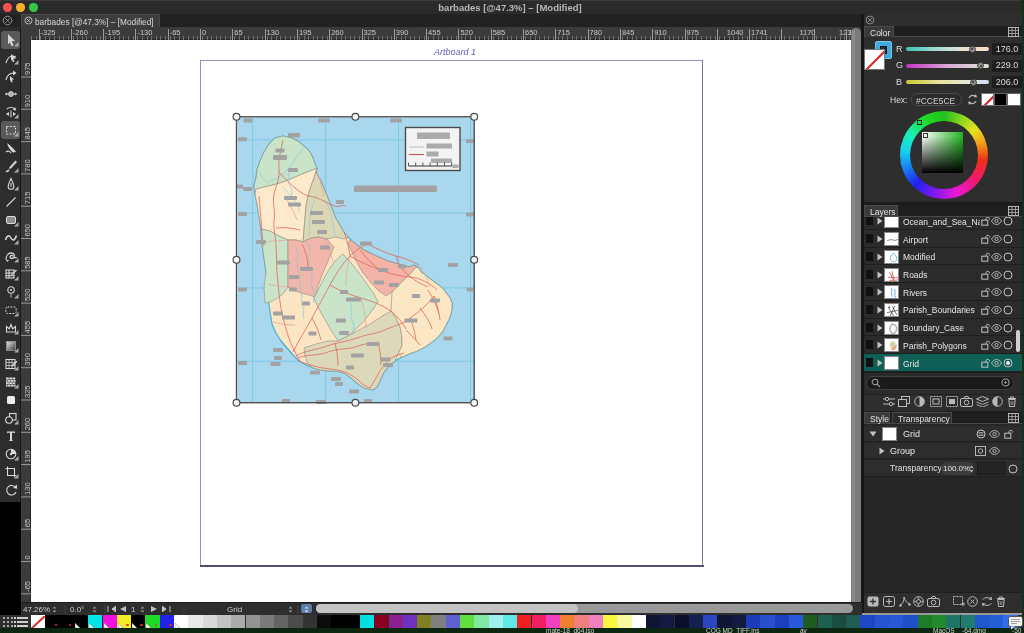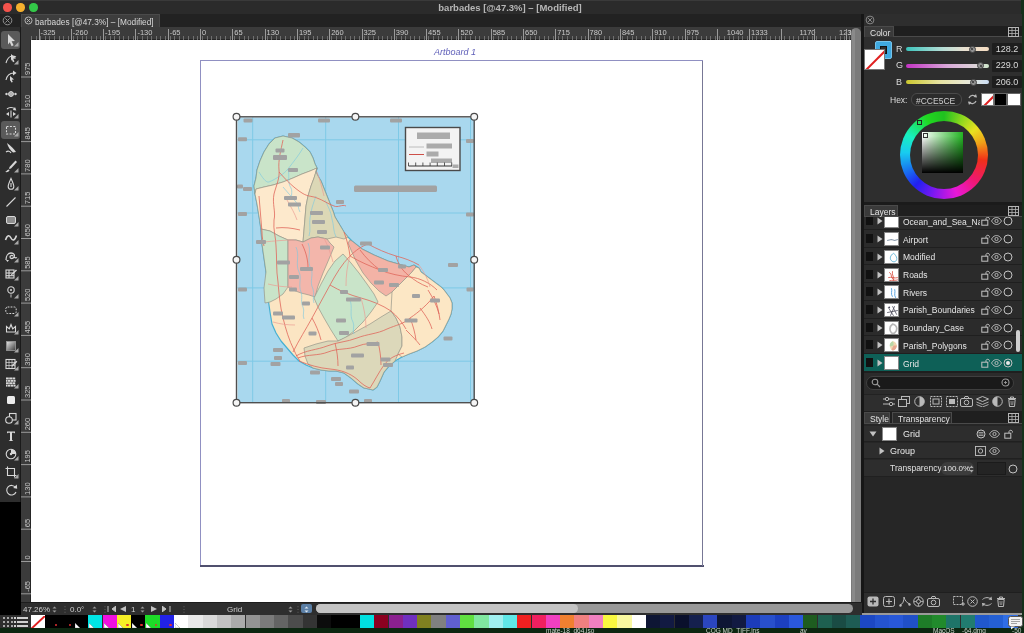--- a/index.html
+++ b/index.html
@@ -62,21 +62,21 @@
     <b style="position:absolute;left:589.6px;top:28px;font-weight:normal;font-style:normal;color:#c9c9c9;font-size:7.5px;">780</b>
     <i style="position:absolute;left:619.9px;top:29px;width:1px;height:11px;background:#9a9a9a;"></i>
     <b style="position:absolute;left:621.9px;top:28px;font-weight:normal;font-style:normal;color:#c9c9c9;font-size:7.5px;">845</b>
     <i style="position:absolute;left:652.2px;top:29px;width:1px;height:11px;background:#9a9a9a;"></i>
     <b style="position:absolute;left:654.2px;top:28px;font-weight:normal;font-style:normal;color:#c9c9c9;font-size:7.5px;">910</b>
     <i style="position:absolute;left:684.5px;top:29px;width:1px;height:11px;background:#9a9a9a;"></i>
     <b style="position:absolute;left:686.5px;top:28px;font-weight:normal;font-style:normal;color:#c9c9c9;font-size:7.5px;">975</b>
     <i style="position:absolute;left:716.8px;top:29px;width:1px;height:11px;background:#9a9a9a;"></i>
     <b style="position:absolute;left:718.8px;top:28px;font-weight:normal;font-style:normal;color:#c9c9c9;font-size:7.5px;padding-left:8px;">1040</b>
     <i style="position:absolute;left:749.1px;top:29px;width:1px;height:11px;background:#9a9a9a;"></i>
-    <b style="position:absolute;left:751.1px;top:28px;font-weight:normal;font-style:normal;color:#c9c9c9;font-size:7.5px;">1333</b>
+    <b style="position:absolute;left:751.1px;top:28px;font-weight:normal;font-style:normal;color:#c9c9c9;font-size:7.5px;">1741</b>
     <i style="position:absolute;left:781.4px;top:29px;width:1px;height:11px;background:#9a9a9a;"></i>
     <b style="position:absolute;left:783.4px;top:28px;font-weight:normal;font-style:normal;color:#c9c9c9;font-size:7.5px;padding-left:16px;">1170</b>
     <i style="position:absolute;left:813.7px;top:29px;width:1px;height:11px;background:#9a9a9a;"></i>
     <b style="position:absolute;left:839px;top:28px;font-weight:normal;font-style:normal;color:#c9c9c9;font-size:7.5px;">1235</b>
     <i style="position:absolute;left:846.0px;top:29px;width:1px;height:11px;background:#9a9a9a;"></i>
     <b style="position:absolute;left:848.0px;top:28px;font-weight:normal;font-style:normal;color:#c9c9c9;font-size:7.5px;">1300</b>
   </div>
 <div style="position:absolute;left:21px;top:27px;width:10px;height:13px;background:#3b3b3b;"></div>
 <div style="position:absolute;left:21px;top:40px;width:10px;height:562px;background:#3b3b3b;border-right:1px solid #262626;"></div>
 <div style="position:absolute;left:21px;top:40px;width:10px;height:562px;overflow:hidden;background:transparent;">
@@ -632,21 +632,21 @@
   </svg>
 <div style="position:absolute;left:874.5px;top:41px;width:17.5px;height:17.5px;background:#3fa9e0;border:1px solid #77c3ea;border-radius:2px;"></div>
 <div style="position:absolute;left:879.5px;top:46px;width:7.5px;height:7.5px;background:#2e2e2e;border:1px solid #111;"></div>
 <div style="position:absolute;left:864px;top:48.5px;width:21px;height:21px;background:#fff;border:1px solid #777;overflow:hidden;"><svg width="21" height="21">
       <line x1="0" y1="21" x2="21" y2="0" stroke="#e02020" stroke-width="2"></line>
     </svg></div>
 <div style="position:absolute;left:896px;top:43.8px;width:8px;height:11px;color:#dcdcdc;font-size:9px;">R</div>
 <div style="position:absolute;left:906px;top:47.3px;width:83px;height:4px;border-radius:2px;background:linear-gradient(90deg,#3cc4bc,#b8ded6 45%,#e8e0d0 70%,#f6ddc2);"></div>
 <div style="position:absolute;left:968.9px;top:45.8px;width:7px;height:7px;border-radius:50%;background:#909090;border:1px solid #444;"></div>
 <div style="position:absolute;left:971.4px;top:48.3px;width:2px;height:2px;border-radius:50%;background:#333;"></div>
-<div style="position:absolute;left:992px;top:43.3px;width:30px;height:12px;background:#1e1e1e;color:#dadada;font-size:9px;text-align:center;padding-top:0.5px;border-radius:1px;">128.2</div>
+<div style="position:absolute;left:992px;top:43.3px;width:30px;height:12px;background:#1e1e1e;color:#dadada;font-size:9px;text-align:center;padding-top:0.5px;border-radius:1px;">176.0</div>
 <div style="position:absolute;left:896px;top:60.3px;width:8px;height:11px;color:#dcdcdc;font-size:9px;">G</div>
 <div style="position:absolute;left:906px;top:63.8px;width:83px;height:4px;border-radius:2px;background:linear-gradient(90deg,#c433c4,#d8a8d8 50%,#ddd6d8 85%,#cfe8cb);"></div>
 <div style="position:absolute;left:977.2px;top:62.3px;width:7px;height:7px;border-radius:50%;background:#909090;border:1px solid #444;"></div>
 <div style="position:absolute;left:979.7px;top:64.8px;width:2px;height:2px;border-radius:50%;background:#333;"></div>
 <div style="position:absolute;left:992px;top:59.8px;width:30px;height:12px;background:#1e1e1e;color:#dadada;font-size:9px;text-align:center;padding-top:0.5px;border-radius:1px;">229.0</div>
 <div style="position:absolute;left:896px;top:76.8px;width:8px;height:11px;color:#dcdcdc;font-size:9px;">B</div>
 <div style="position:absolute;left:906px;top:80.3px;width:83px;height:4px;border-radius:2px;background:linear-gradient(90deg,#ccc82e,#e6e2a0 40%,#e8e8d8 75%,#ccdef5);"></div>
 <div style="position:absolute;left:969.7px;top:78.8px;width:7px;height:7px;border-radius:50%;background:#909090;border:1px solid #444;"></div>
 <div style="position:absolute;left:972.2px;top:81.3px;width:2px;height:2px;border-radius:50%;background:#333;"></div>
 <div style="position:absolute;left:992px;top:76.3px;width:30px;height:12px;background:#1e1e1e;color:#dadada;font-size:9px;text-align:center;padding-top:0.5px;border-radius:1px;">206.0</div>

